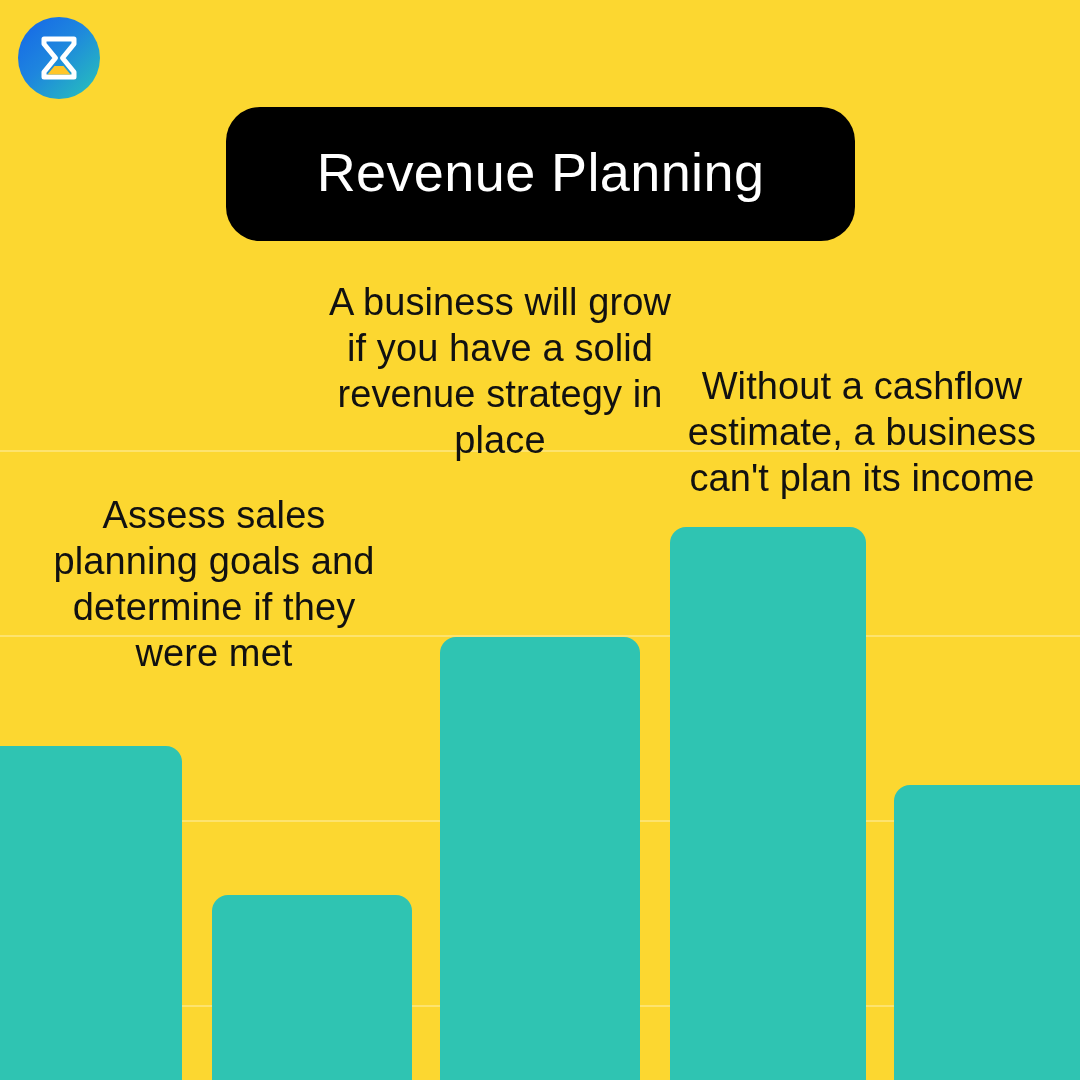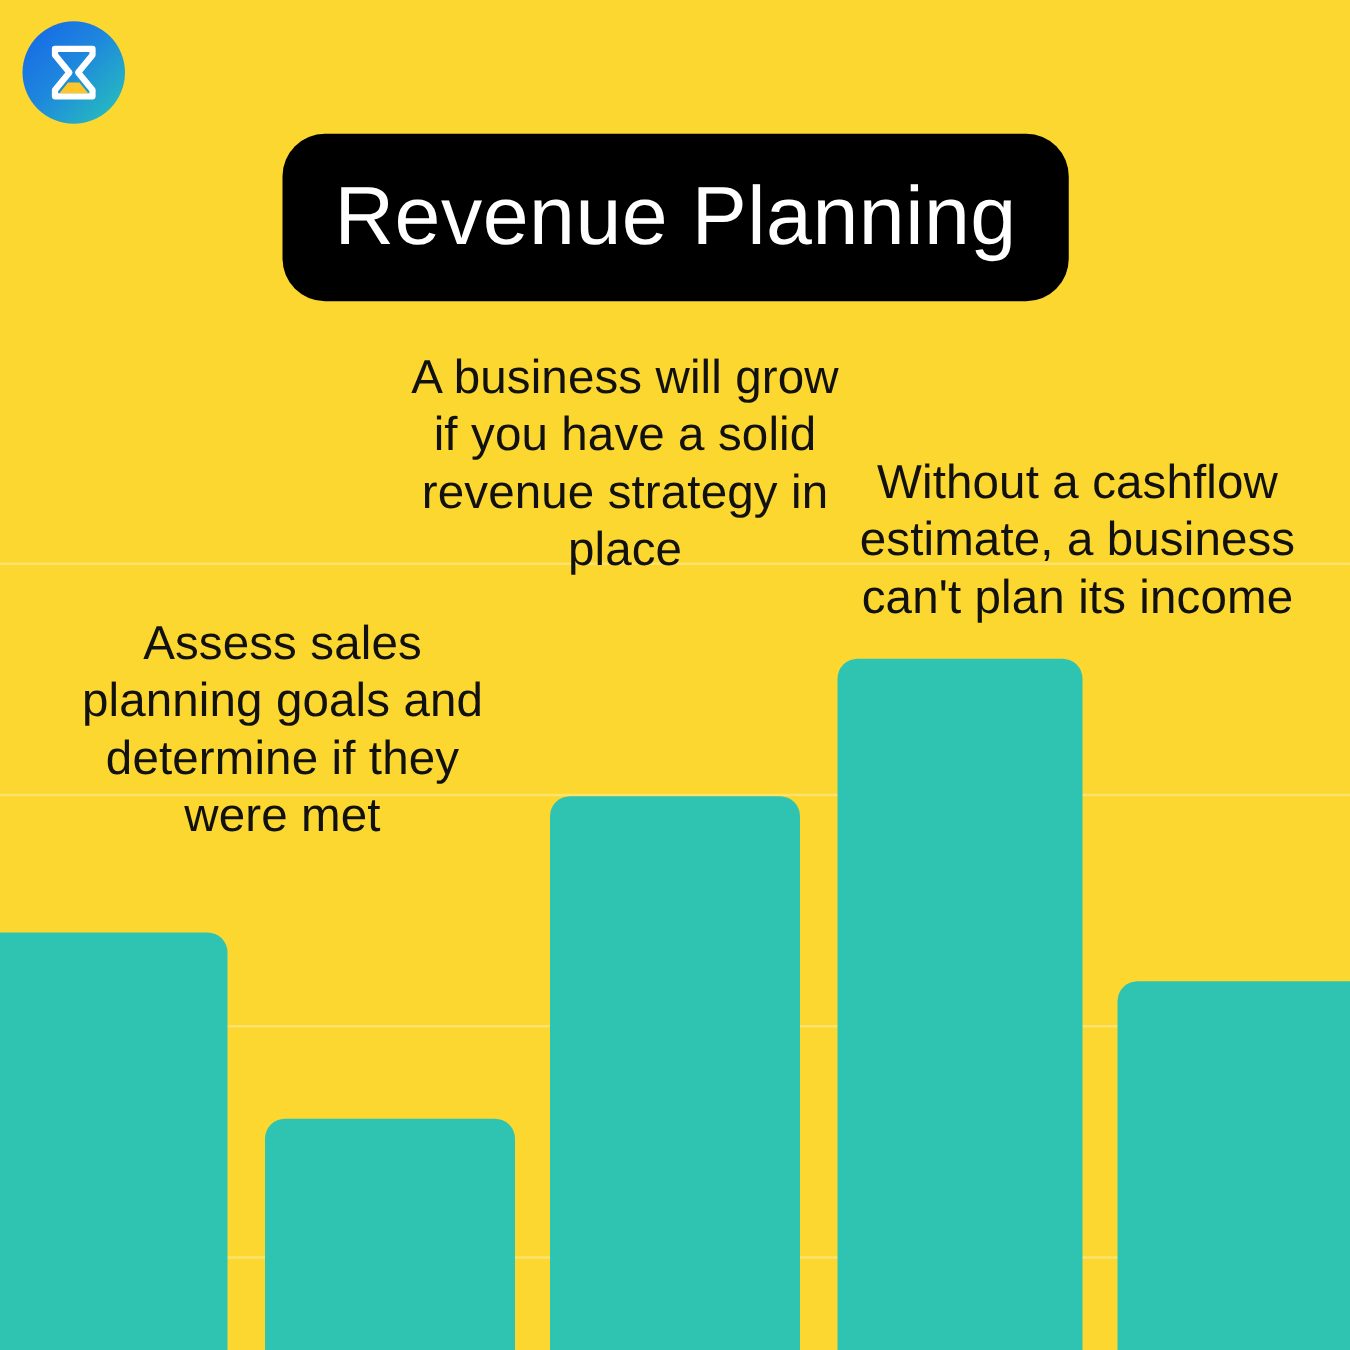--- a/index.html
+++ b/index.html
@@ -77,40 +77,40 @@
     height: 134px;
     background: #000000;
     border-radius: 34px;
     z-index: 5;
     display: flex;
     align-items: center;
     justify-content: center;
   }
   #title-text {
     color: #FFFFFF;
-    font-size: 66px;
+    font-size: 54px;
     font-weight: 300;
     letter-spacing: 0.4px;
     line-height: 1;
     white-space: nowrap;
     transform: translateY(-2px);
   }
 
   
   .callout {
     position: absolute;
     color: #111111;
     font-size: 38px;
     font-weight: 400;
     line-height: 46px;
     text-align: center;
     z-index: 4;
     letter-spacing: 0.1px;
   }
-  #callout-0 { left: 54px;  top: 492px; width: 344px; }
+  #callout-0 { left: 42px;  top: 492px; width: 344px; }
   #callout-1 { left: 328px; top: 279px; width: 344px; }
   #callout-2 { left: 680px; top: 363px; width: 364px; }
 </style>
 </head>
 <body>
 
 <div id="canvas" style="--bg: #FCD730;">
 
   <div id="gridlines">
       <div class="gridline" style="top: 450px; background: rgba(255, 255, 255, 0.3);"></div>

